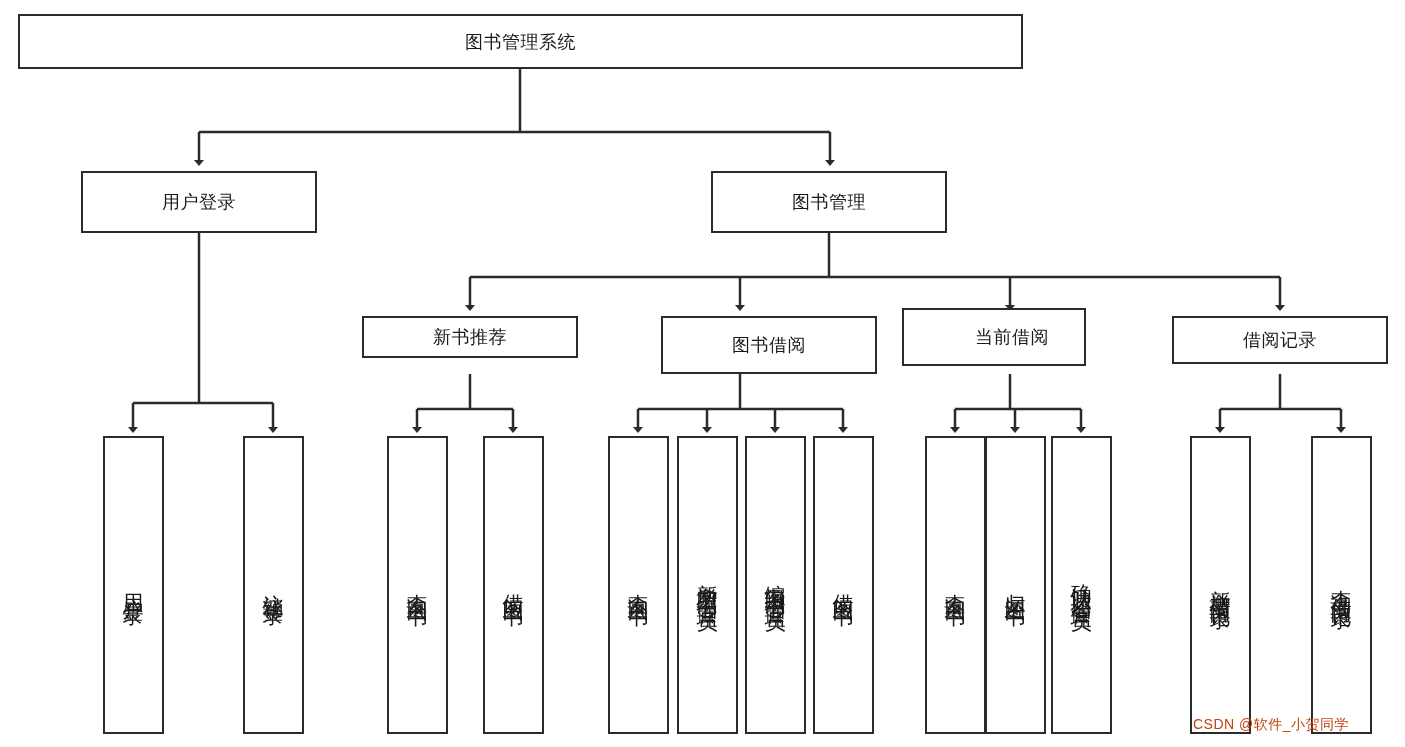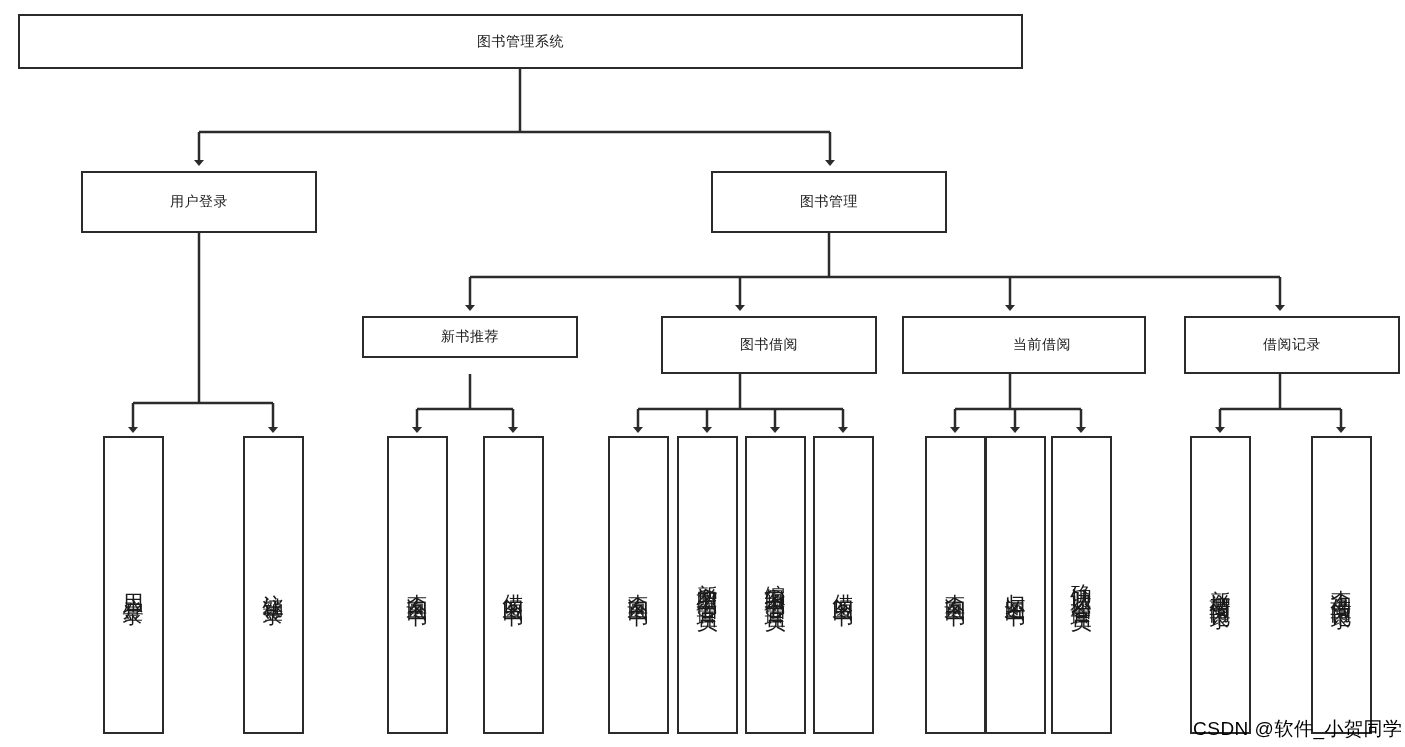--- a/index.html
+++ b/index.html
@@ -28,40 +28,40 @@
     position: absolute;
     box-sizing: border-box;
     background: #ffffff;
     border: 2px solid #2b2b2b;
     display: flex;
     align-items: center;
     justify-content: center;
     color: #1a1a1a;
   }
   .node.horizontal {
-    font-size: 14px;
+    font-size: 18px;
     letter-spacing: 0.5px;
   }
   .node.vertical {
     font-size: 21px;
   }
   .node.vertical .vlabel {
     writing-mode: vertical-rl;
     text-orientation: upright;
     letter-spacing: 4px;
     line-height: 1;
     white-space: nowrap;
   }
   .node .hlabel {
     white-space: nowrap;
   }
   .watermark {
     position: absolute;
-    font-size: 19px;
-    color: #000000;
+    font-size: 14px;
+    color: #c2410c;
     white-space: nowrap;
     letter-spacing: 0.5px;
   }
 </style>
 </head>
 <body>
 
 <div id="canvas">
 
   <svg id="wires" viewBox="0 0 1405 747">
@@ -129,24 +129,24 @@
   <div class="node horizontal" style="left:711px; top:171px; width:236px; height:62px;text-align:right;">
     <span class="hlabel">图书管理</span>
   </div>
 
   <div class="node horizontal" style="left:362px; top:316px; width:216px; height:42px;">
     <span class="hlabel">新书推荐</span>
   </div>
   <div class="node horizontal" style="left:633px; top:316px; width:216px; height:58px;margin-left:28px;">
     <span class="hlabel">图书借阅</span>
   </div>
-  <div class="node horizontal" style="left:902px; top:316px; width:244px; height:58px;padding-left:36px;">
+  <div class="node horizontal" style="left:902px; top:308px; width:184px; height:58px;padding-left:36px;">
     <span class="hlabel">当前借阅</span>
   </div>
-  <div class="node horizontal" style="left:1172px; top:316px; width:216px; height:58px;margin-left:12px;">
+  <div class="node horizontal" style="left:1172px; top:316px; width:216px; height:48px;">
     <span class="hlabel">借阅记录</span>
   </div>
 
   <div class="node vertical" style="left:103px; top:436px; width:61px; height:298px;">
     <span class="vlabel">用户登录</span>
   </div>
   <div class="node vertical" style="left:243px; top:436px; width:61px; height:298px;">
     <span class="vlabel">注销登录</span>
   </div>
   <div class="node vertical" style="left:387px; top:436px; width:61px; height:298px;">

